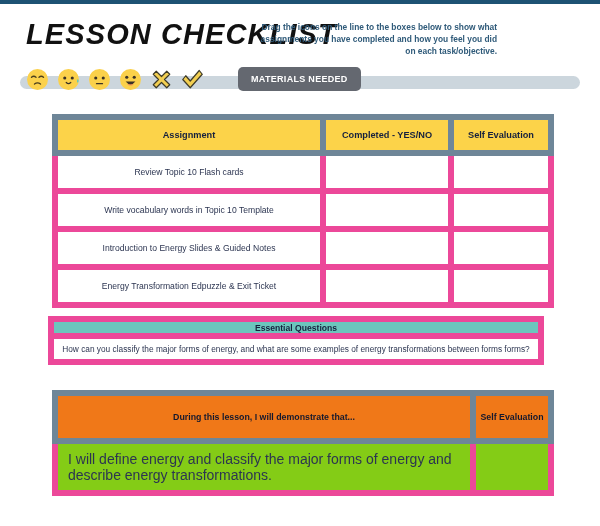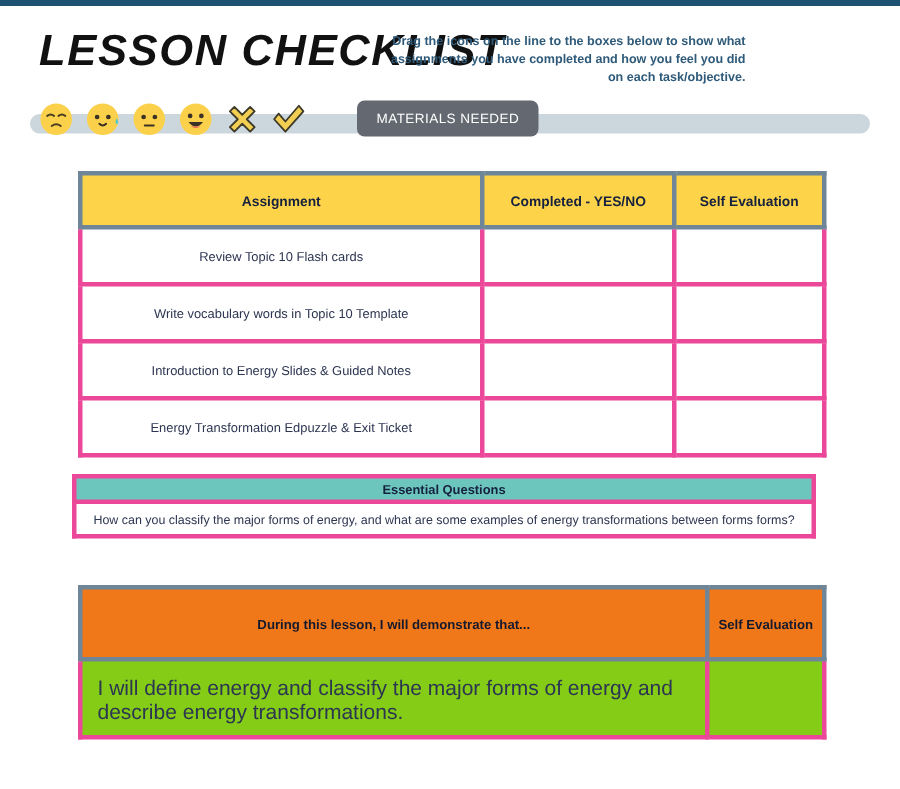--- a/index.html
+++ b/index.html
@@ -81,37 +81,37 @@
     display: block;
   }
   .mark svg { display: block; }
 
   .materials-badge {
     position: absolute;
     left: 218px; top: -9px;
     background: #646870;
     color: #ffffff;
     font-size: 9px;
-    font-weight: normal;
+    font-weight: bold;
     letter-spacing: 0.3px;
     padding: 7px 13px 7px 13px;
     border-radius: 5px;
     white-space: nowrap;
     font-family: "Liberation Sans", sans-serif;
   }
 
   
   .tbl {
     position: absolute;
     border-collapse: collapse;
     table-layout: fixed;
     font-family: "Liberation Sans", sans-serif;
   }
   .tbl td, .tbl th {
-    border: 3px solid #ec4899;
+    border: 6px solid #ec4899;
     padding: 0;
     vertical-align: middle;
   }
 
   
   #assignments-table {
     left: 52px; top: 114px;
     width: 496px;
   }
   #assignments-table th {

